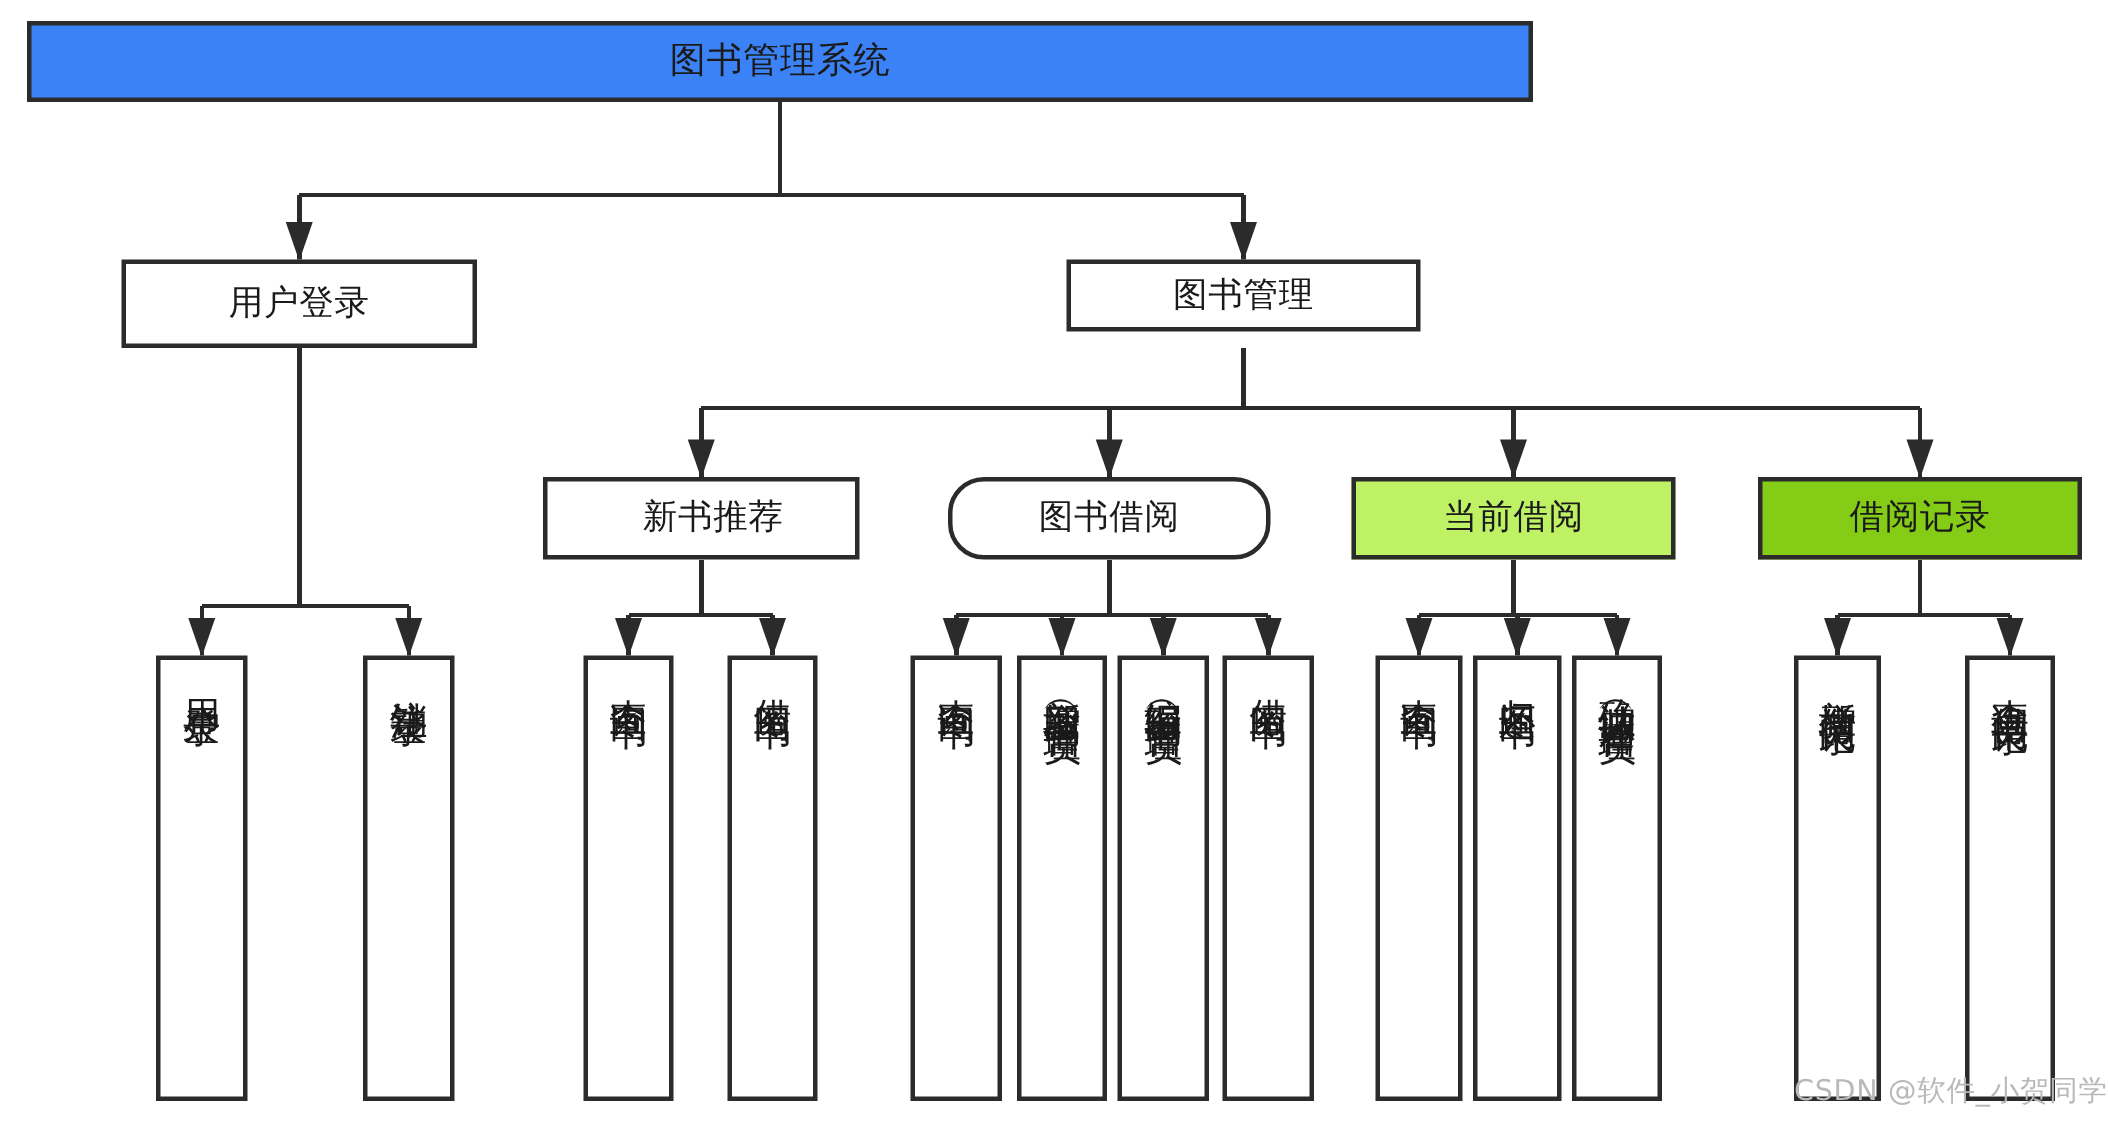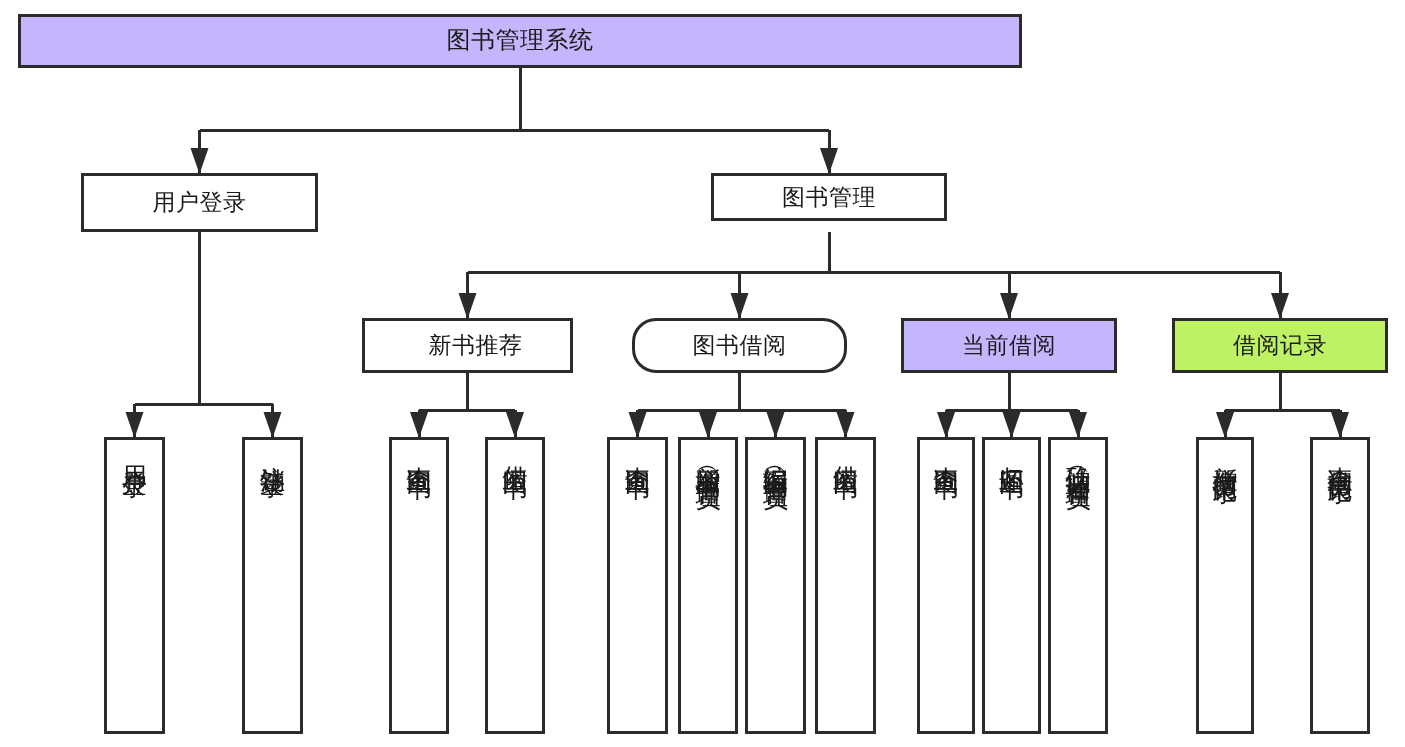--- a/index.html
+++ b/index.html
@@ -119,39 +119,39 @@
       <polygon points="1069,412 1087,412 1078,438" fill="#2b2b2b"></polygon>
       <line x1="1280" y1="373" x2="1280" y2="410" stroke="#2b2b2b" stroke-width="3" shape-rendering="crispEdges"></line>
       <line x1="1225" y1="410" x2="1340" y2="410" stroke="#2b2b2b" stroke-width="3" shape-rendering="crispEdges"></line>
       <line x1="1225" y1="410" x2="1225" y2="437" stroke="#2b2b2b" stroke-width="3" shape-rendering="crispEdges"></line>
       <polygon points="1216,412 1234,412 1225,438" fill="#2b2b2b"></polygon>
       <line x1="1340" y1="410" x2="1340" y2="437" stroke="#2b2b2b" stroke-width="3" shape-rendering="crispEdges"></line>
       <polygon points="1331,412 1349,412 1340,438" fill="#2b2b2b"></polygon>
     </svg>
 
   <div id="nodes-layer">
-      <div class="node horizontal root" style="left: 18px; top: 14px; width: 1004px; height: 54px; border-color: rgb(43, 43, 43); background: #c4b5fd;">
+      <div class="node horizontal root" style="left: 18px; top: 14px; width: 1004px; height: 54px; border-color: rgb(43, 43, 43); background: #3b82f6;">
         <span class="node-label">图书管理系统</span>
       </div>
       <div class="node horizontal" style="left: 81px; top: 173px; width: 237px; height: 59px; border-color: rgb(43, 43, 43); background: rgb(255, 255, 255);">
         <span class="node-label">用户登录</span>
       </div>
       <div class="node horizontal" style="left: 711px; top: 173px; width: 236px; height: 48px; border-color: rgb(43, 43, 43); background: rgb(255, 255, 255);">
         <span class="node-label">图书管理</span>
       </div>
       <div class="node horizontal" style="left: 362px; top: 318px; width: 211px; height: 55px; border-color: rgb(43, 43, 43); background: rgb(255, 255, 255); padding-left: 16px;">
         <span class="node-label">新书推荐</span>
       </div>
       <div class="node horizontal" style="left: 632px; top: 318px; width: 215px; height: 55px; border-color: rgb(43, 43, 43); background: rgb(255, 255, 255); border-radius: 24px;">
         <span class="node-label">图书借阅</span>
       </div>
-      <div class="node horizontal" style="left: 901px; top: 318px; width: 216px; height: 55px; border-color: rgb(43, 43, 43); background: #c4b5fd;">
+      <div class="node horizontal" style="left: 901px; top: 318px; width: 216px; height: 55px; border-color: rgb(43, 43, 43); background: #bef264;">
         <span class="node-label">当前借阅</span>
       </div>
-      <div class="node horizontal" style="left: 1172px; top: 318px; width: 216px; height: 55px; border-color: rgb(43, 43, 43); background: #bef264;">
+      <div class="node horizontal" style="left: 1172px; top: 318px; width: 216px; height: 55px; border-color: rgb(43, 43, 43); background: #84cc16;">
         <span class="node-label">借阅记录</span>
       </div>
       <div class="node vertical" style="left: 104px; top: 437px; width: 61px; height: 297px; border-color: rgb(43, 43, 43); background: rgb(255, 255, 255);">
         <span class="node-label">用户登录</span>
       </div>
       <div class="node vertical" style="left: 242px; top: 437px; width: 61px; height: 297px; border-color: rgb(43, 43, 43); background: rgb(255, 255, 255);">
         <span class="node-label">注销登录</span>
       </div>
       <div class="node vertical" style="left: 389px; top: 437px; width: 60px; height: 297px; border-color: rgb(43, 43, 43); background: rgb(255, 255, 255);">
         <span class="node-label">查询图书</span>
@@ -181,14 +181,15 @@
         <span class="node-label">确认归还（管理员）</span>
       </div>
       <div class="node vertical" style="left: 1196px; top: 437px; width: 58px; height: 297px; border-color: rgb(43, 43, 43); background: rgb(255, 255, 255);">
         <span class="node-label">新增借阅记录</span>
       </div>
       <div class="node vertical" style="left: 1310px; top: 437px; width: 60px; height: 297px; border-color: rgb(43, 43, 43); background: rgb(255, 255, 255);">
         <span class="node-label">查询借阅记录</span>
       </div>
     </div>
 
+  <div class="watermark" style="left:1196px; top:714px;">CSDN @软件_小贺同学</div>
 
 </div>
 
 </body></html>

